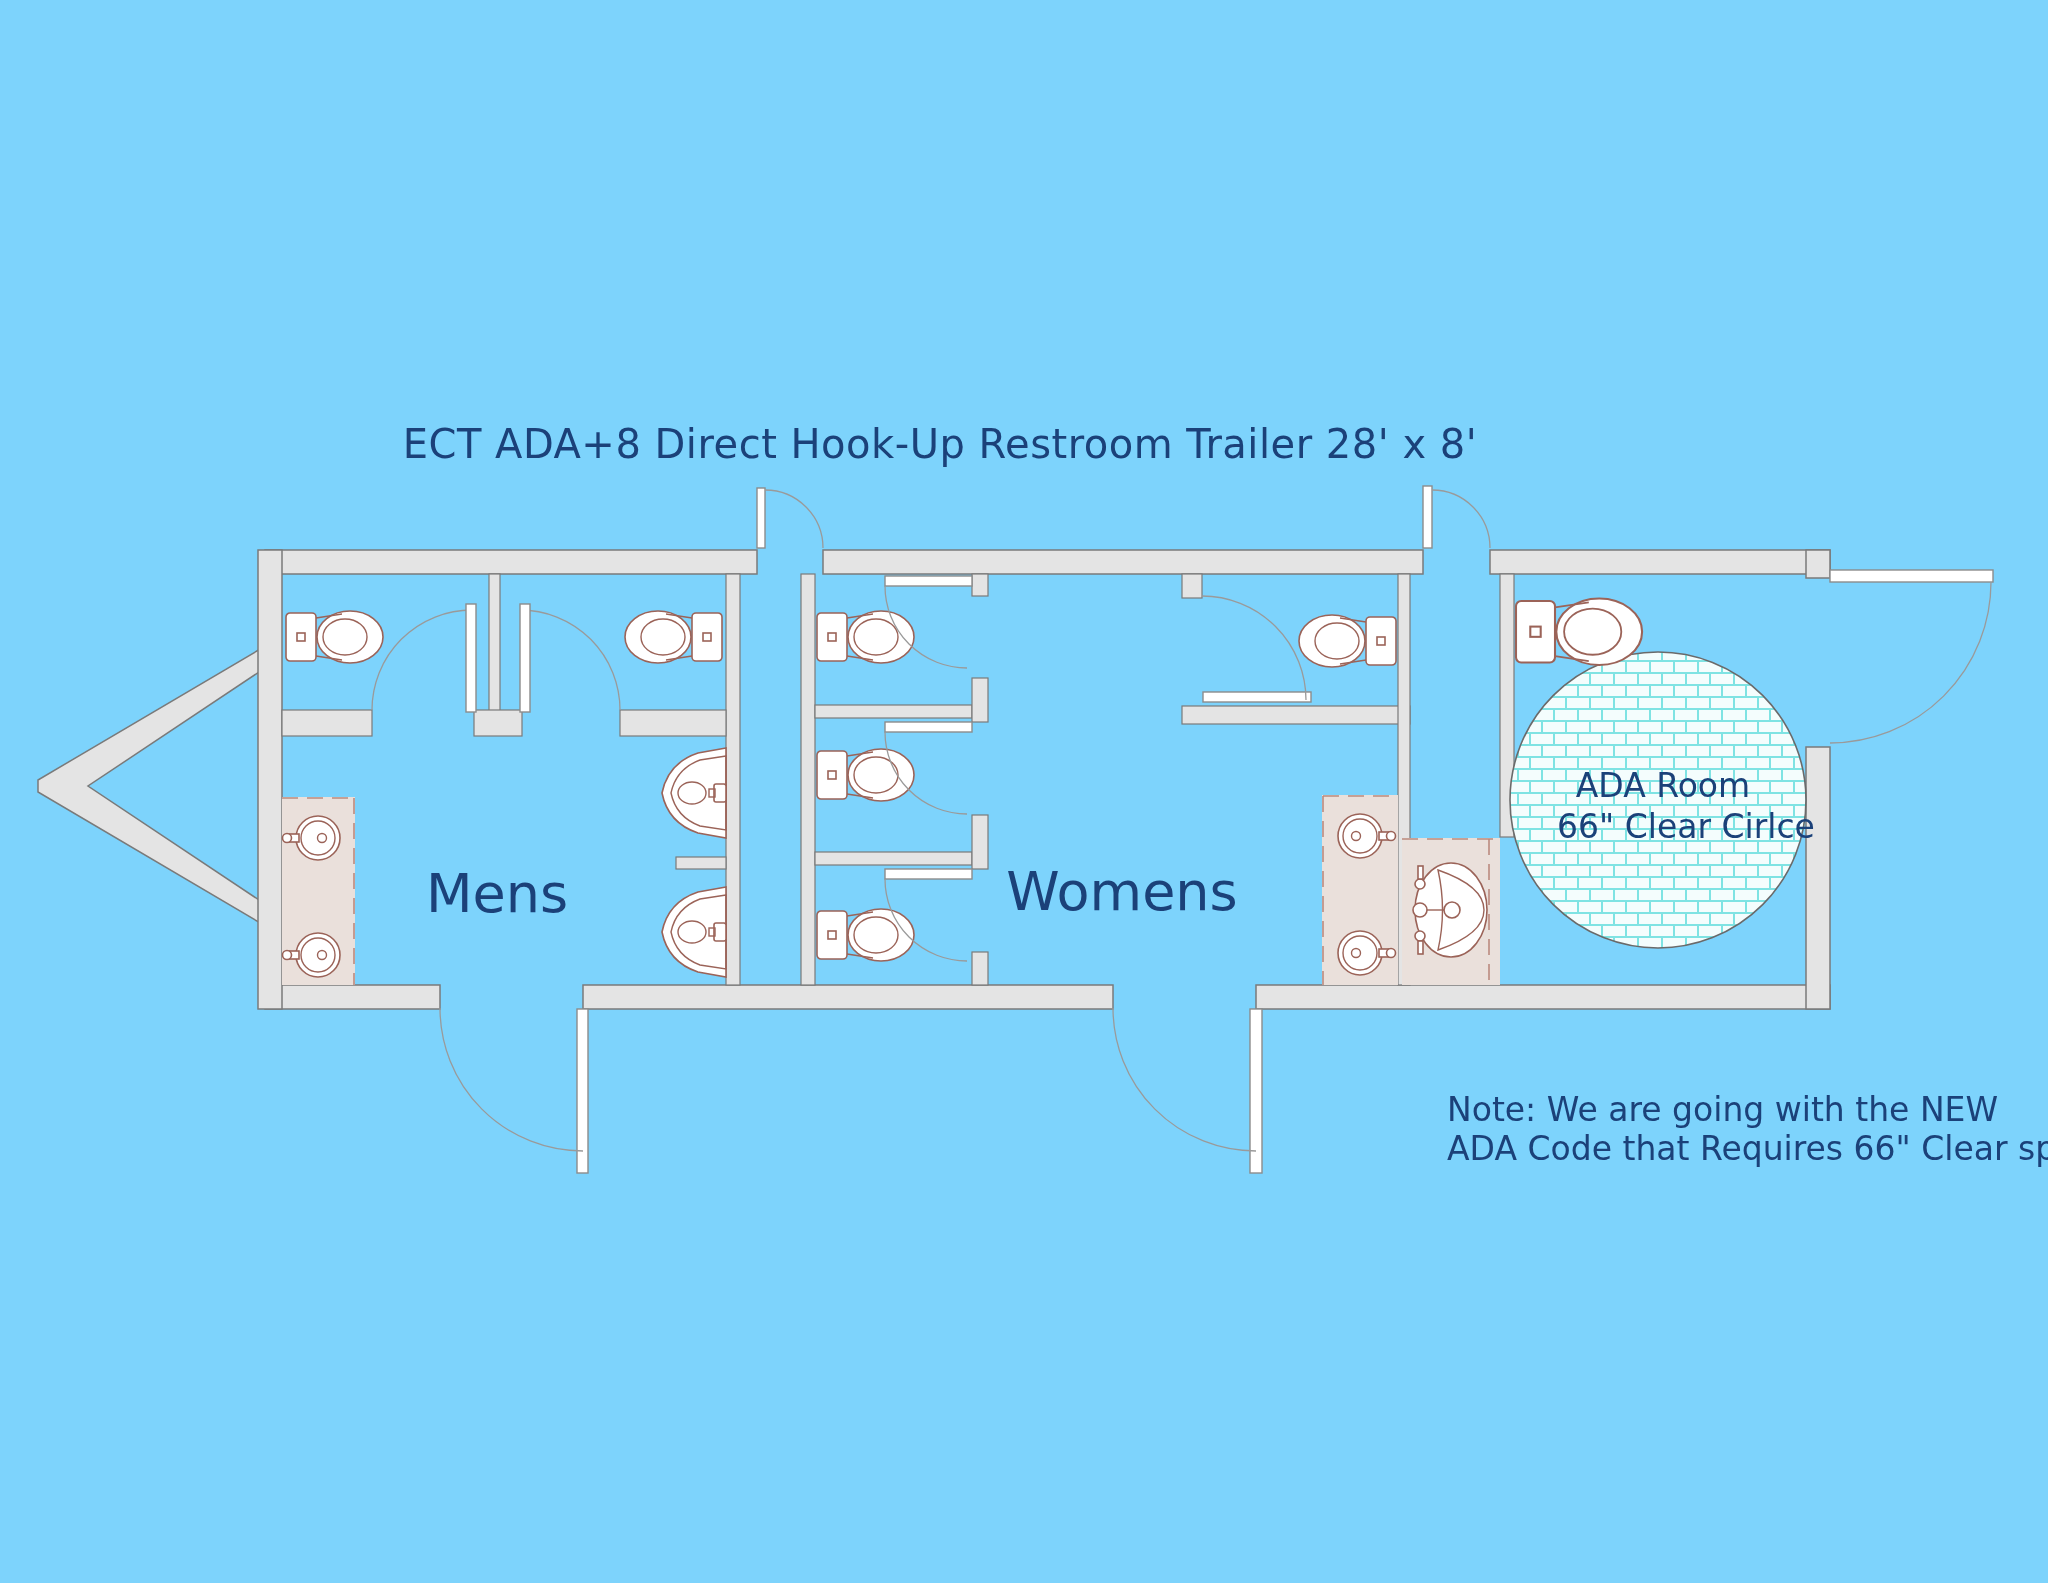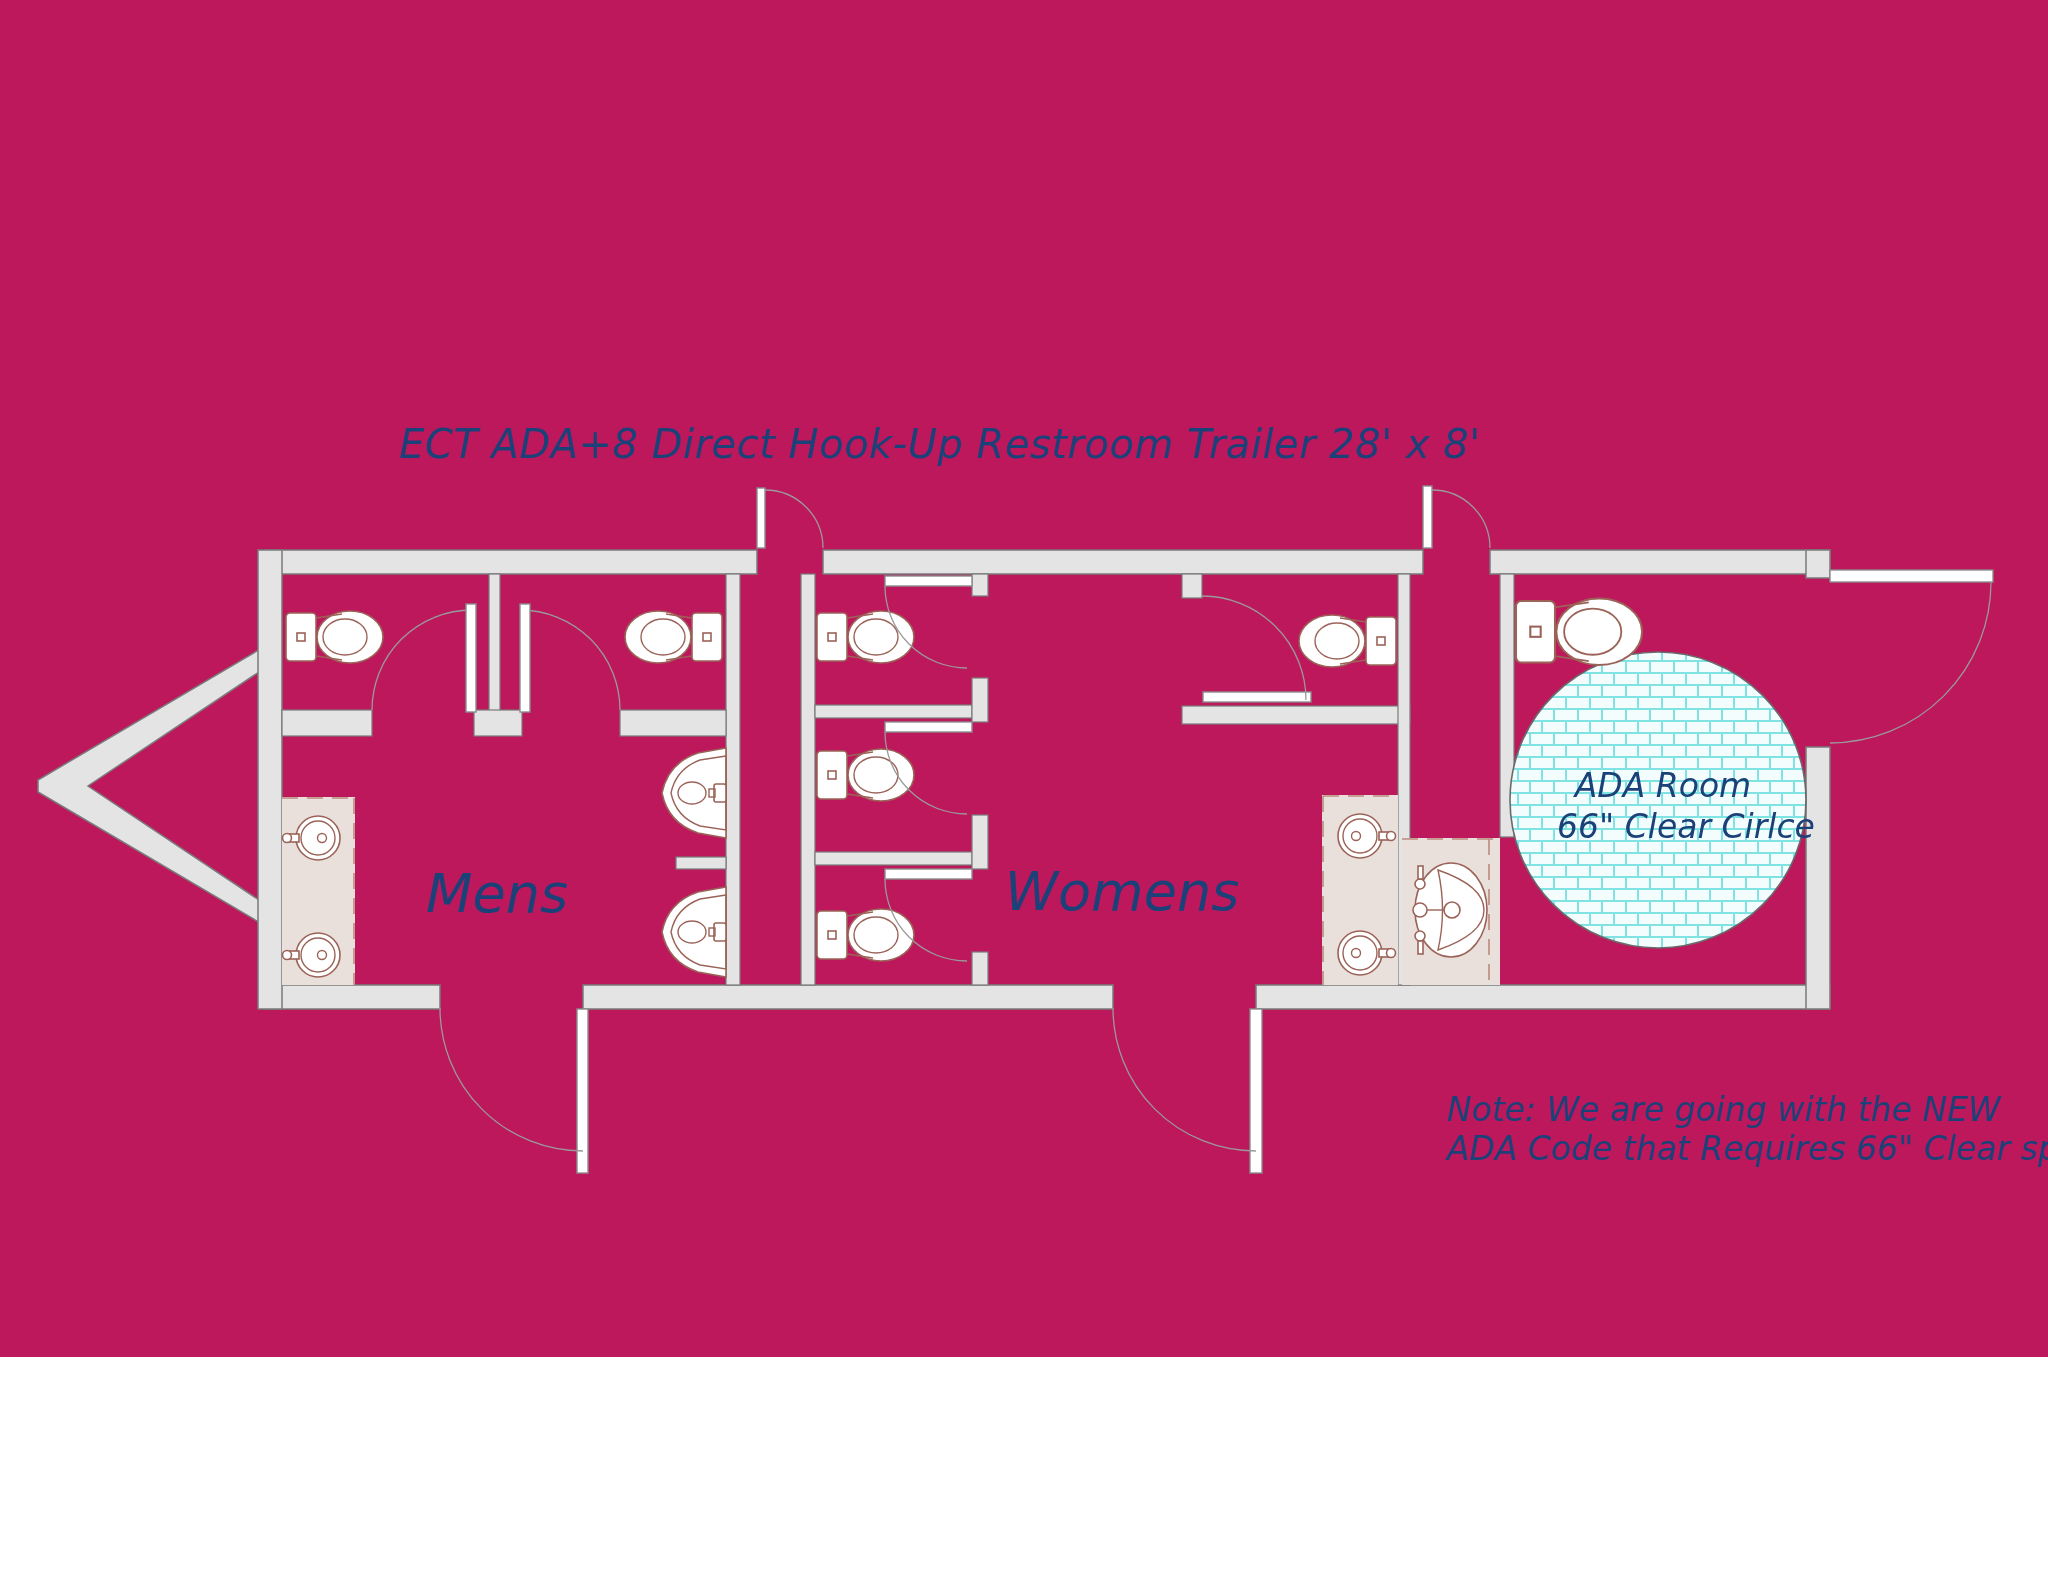--- a/index.html
+++ b/index.html
@@ -1,16 +1,16 @@
 <!DOCTYPE html>
 <html style="--text-navy: #1b4179; --fixture: #9b6358; --wall-fill: #e4e4e4; --wall-stroke: #7a7a7a; --counter-fill: #eae0db; --counter-stroke: #bb8a7f; --tile-mortar: #7fe3e3; --tile-face: #f4fdfd;"><head>
 <meta charset="utf-8">
 <style>
   html,body{margin:0;padding:0;background:#ffffff;}
-  .stage{position:relative;width:2048px;height:1357px;background:#be185d;overflow:hidden;font-style:italic;}
+  .stage{position:relative;width:2048px;height:1583px;background:#7dd3fc;overflow:hidden;}
   svg{position:absolute;left:0;top:0;}
   .wall{fill:var(--wall-fill,#e4e4e4);stroke:var(--wall-stroke,#7a7a7a);stroke-width:1.5;}
   .wall2{fill:var(--wall-fill,#e4e4e4);stroke:var(--wall-stroke,#7a7a7a);stroke-width:1.2;}
   .fx{fill:#ffffff;stroke:var(--fixture,#9b6358);stroke-width:1.6;}
   .fxl{fill:none;stroke:var(--fixture,#9b6358);stroke-width:1.4;}
   .door-leaf{fill:#ffffff;stroke:#8c8c8c;stroke-width:1.4;}
   .door-arc{fill:none;stroke:#9a9a9a;stroke-width:1.3;}
   .counter{fill:var(--counter-fill,#eae0db);}
   .cdash{fill:none;stroke:var(--counter-stroke,#bb8a7f);stroke-width:1.6;stroke-dasharray:16 9;}
   .tile-circle{stroke:#6a6a6a;stroke-width:1.6;}

